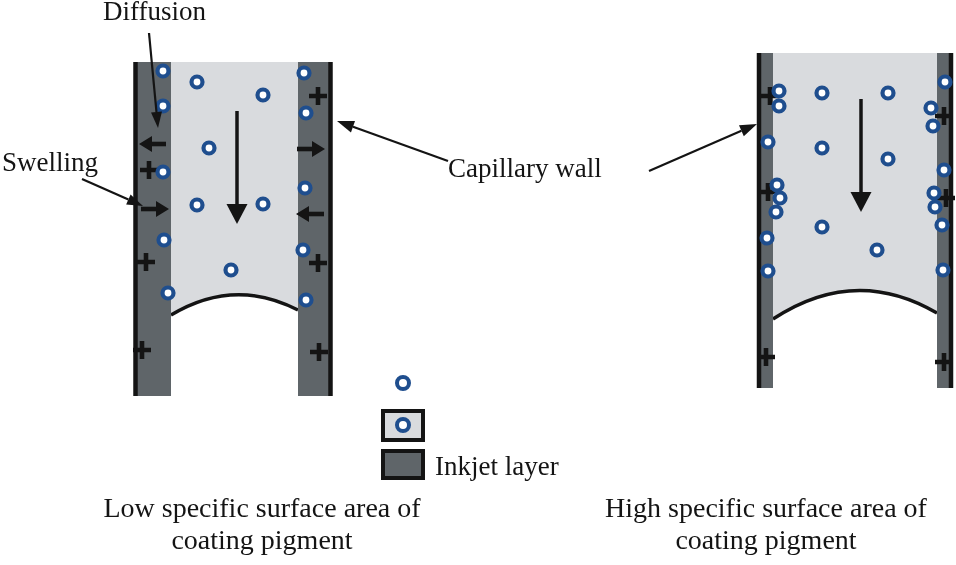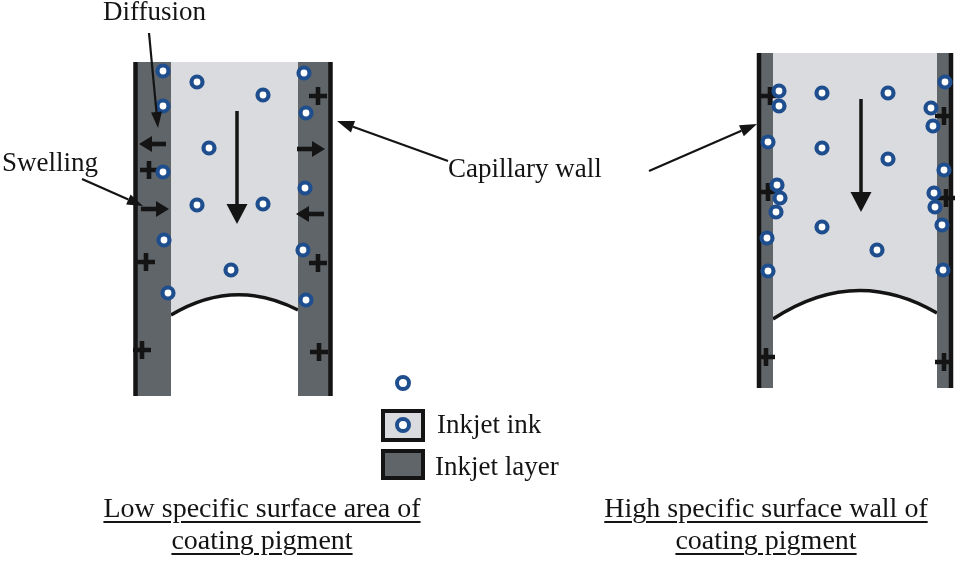--- a/index.html
+++ b/index.html
@@ -5,21 +5,21 @@
   html,body{margin:0;padding:0;}
   body{width:956px;height:565px;background:#ffffff;overflow:hidden;position:relative;
        font-family:"Liberation Serif","DejaVu Serif",serif;}
   .fig{position:absolute;left:0;top:0;width:956px;height:565px;}
   #diagram-svg{position:absolute;left:0;top:0;}
   .label{position:absolute;font-size:27px;line-height:1.1;color:#141414;white-space:nowrap;}
   .ring{position:absolute;width:16px;height:16px;box-sizing:border-box;
         border:4.5px solid #1f4e8e;border-radius:50%;background:#fff;}
   .legend-box{position:absolute;box-sizing:border-box;border:4px solid #141414;}
   .caption{position:absolute;font-size:28px;line-height:32px;color:#141414;text-align:center;}
-  .u{text-decoration:underline;text-decoration-thickness:2px;text-underline-offset:4px;}
+  .u{text-decoration-thickness:2px;text-underline-offset:4px;}
 </style>
 </head>
 <body>
 
 <div class="fig">
 
   <svg id="diagram-svg" width="956" height="565" viewBox="0 0 956 565">
       <g>
         <path d="M171,62 L298,62 L298,310 Q234,277 171,315 Z" fill="#d9dbde"></path>
         <path d="M298,310 Q234,277 171,315" fill="none" stroke="#141414" stroke-width="3.5"></path>
@@ -129,27 +129,26 @@
     </svg>
 
   <div class="label" style="left:103px;top:-3px">Diffusion</div>
   <div class="label" style="left:448px;top:154px">Capillary wall</div>
   <div class="label" style="left:2px;top:148px">Swelling</div>
 
   <div class="ring" style="left: 395px; top: 375px; border-color: rgb(31, 78, 142);"></div>
 
   <div class="legend-box" style="left: 381px; top: 409px; width: 44px; height: 33px; background-color: rgb(217, 219, 222);"></div>
   <div class="ring" style="left: 395px; top: 417px; border-color: rgb(31, 78, 142);"></div>
-  <div class="label" style="left:437px;top:410px">Inkjet ink</div>
 
   <div class="legend-box" style="left: 381px; top: 449px; width: 44px; height: 31px; background-color: rgb(95, 101, 105);"></div>
   <div class="label" style="left:435px;top:452px">Inkjet layer</div>
 
   <div class="caption" style="left:57px;top:492px;width:410px">
     <div><span class="u">Low specific surface area of</span></div>
     <div><span class="u">coating pigment</span></div>
   </div>
   <div class="caption" style="left:566px;top:492px;width:400px">
-    <div><span class="u">High specific surface wall of</span></div>
+    <div><span class="u">High specific surface area of</span></div>
     <div><span class="u">coating pigment</span></div>
   </div>
 
 </div>
 
 </body></html>

